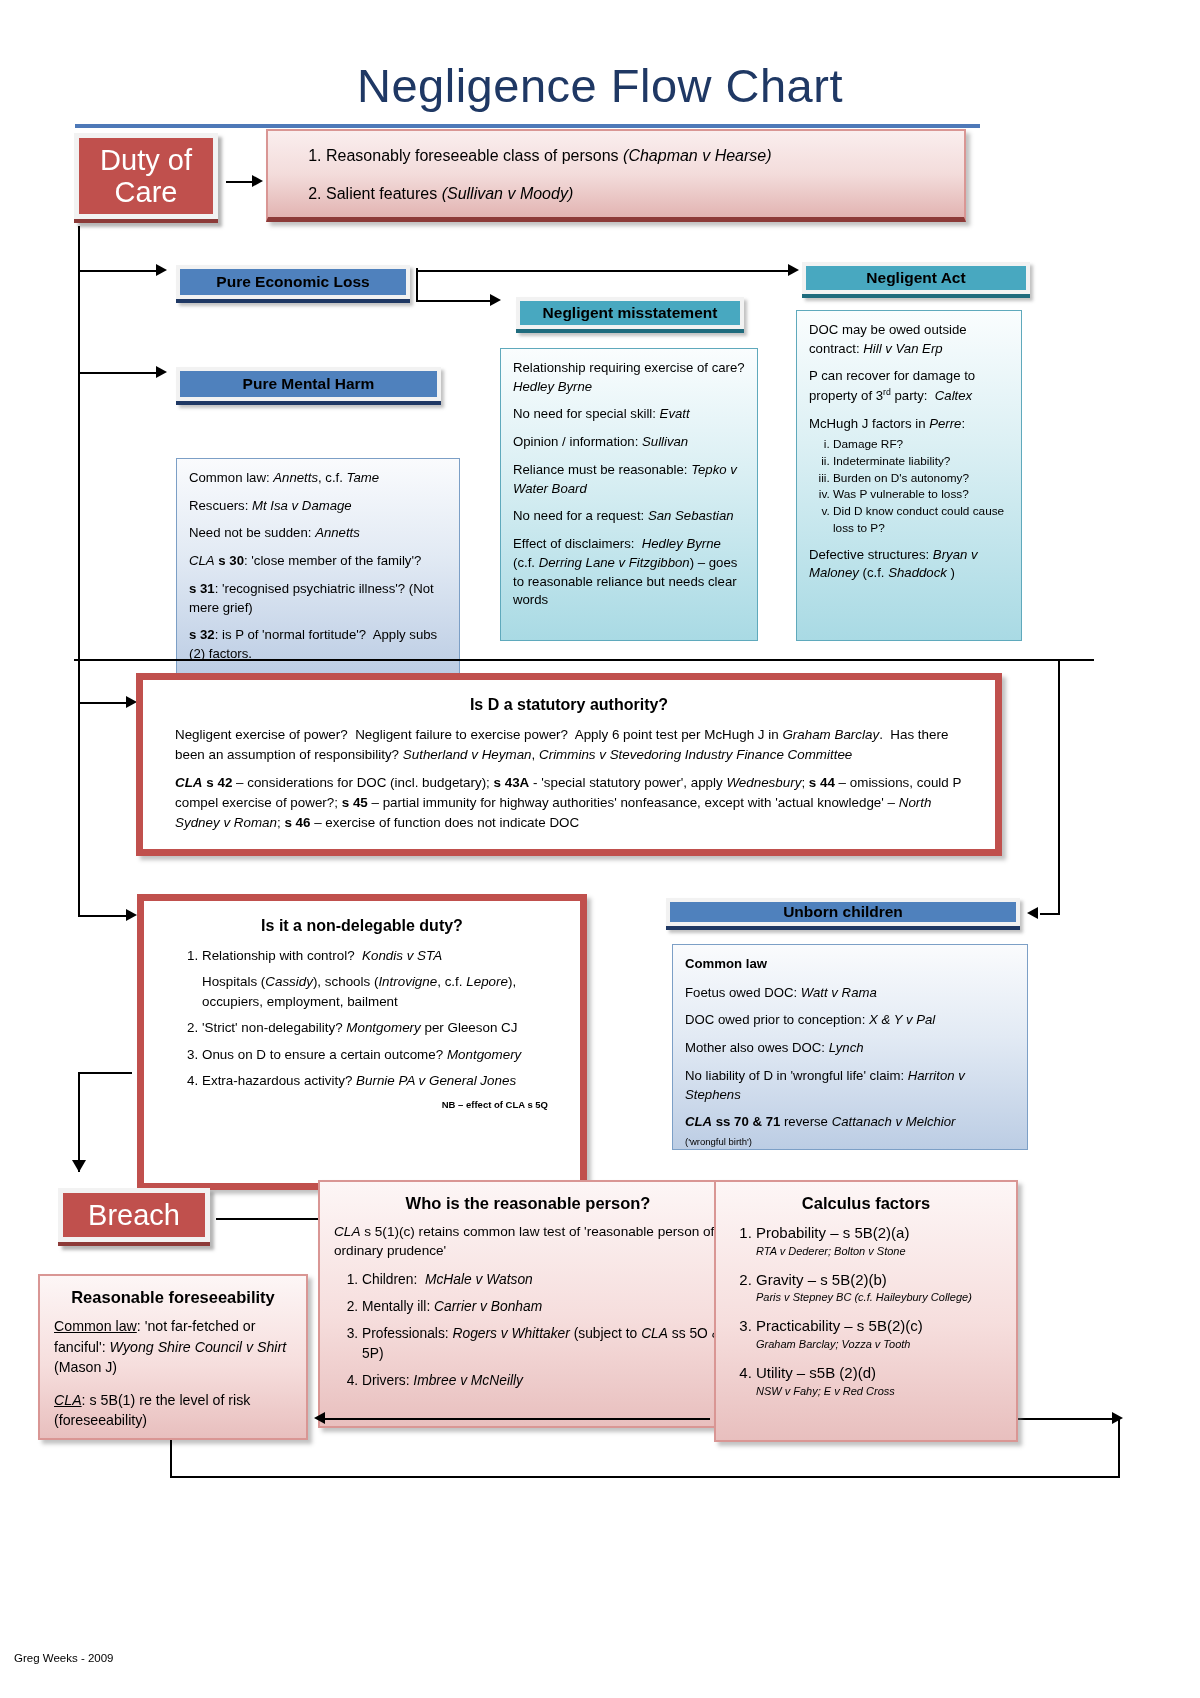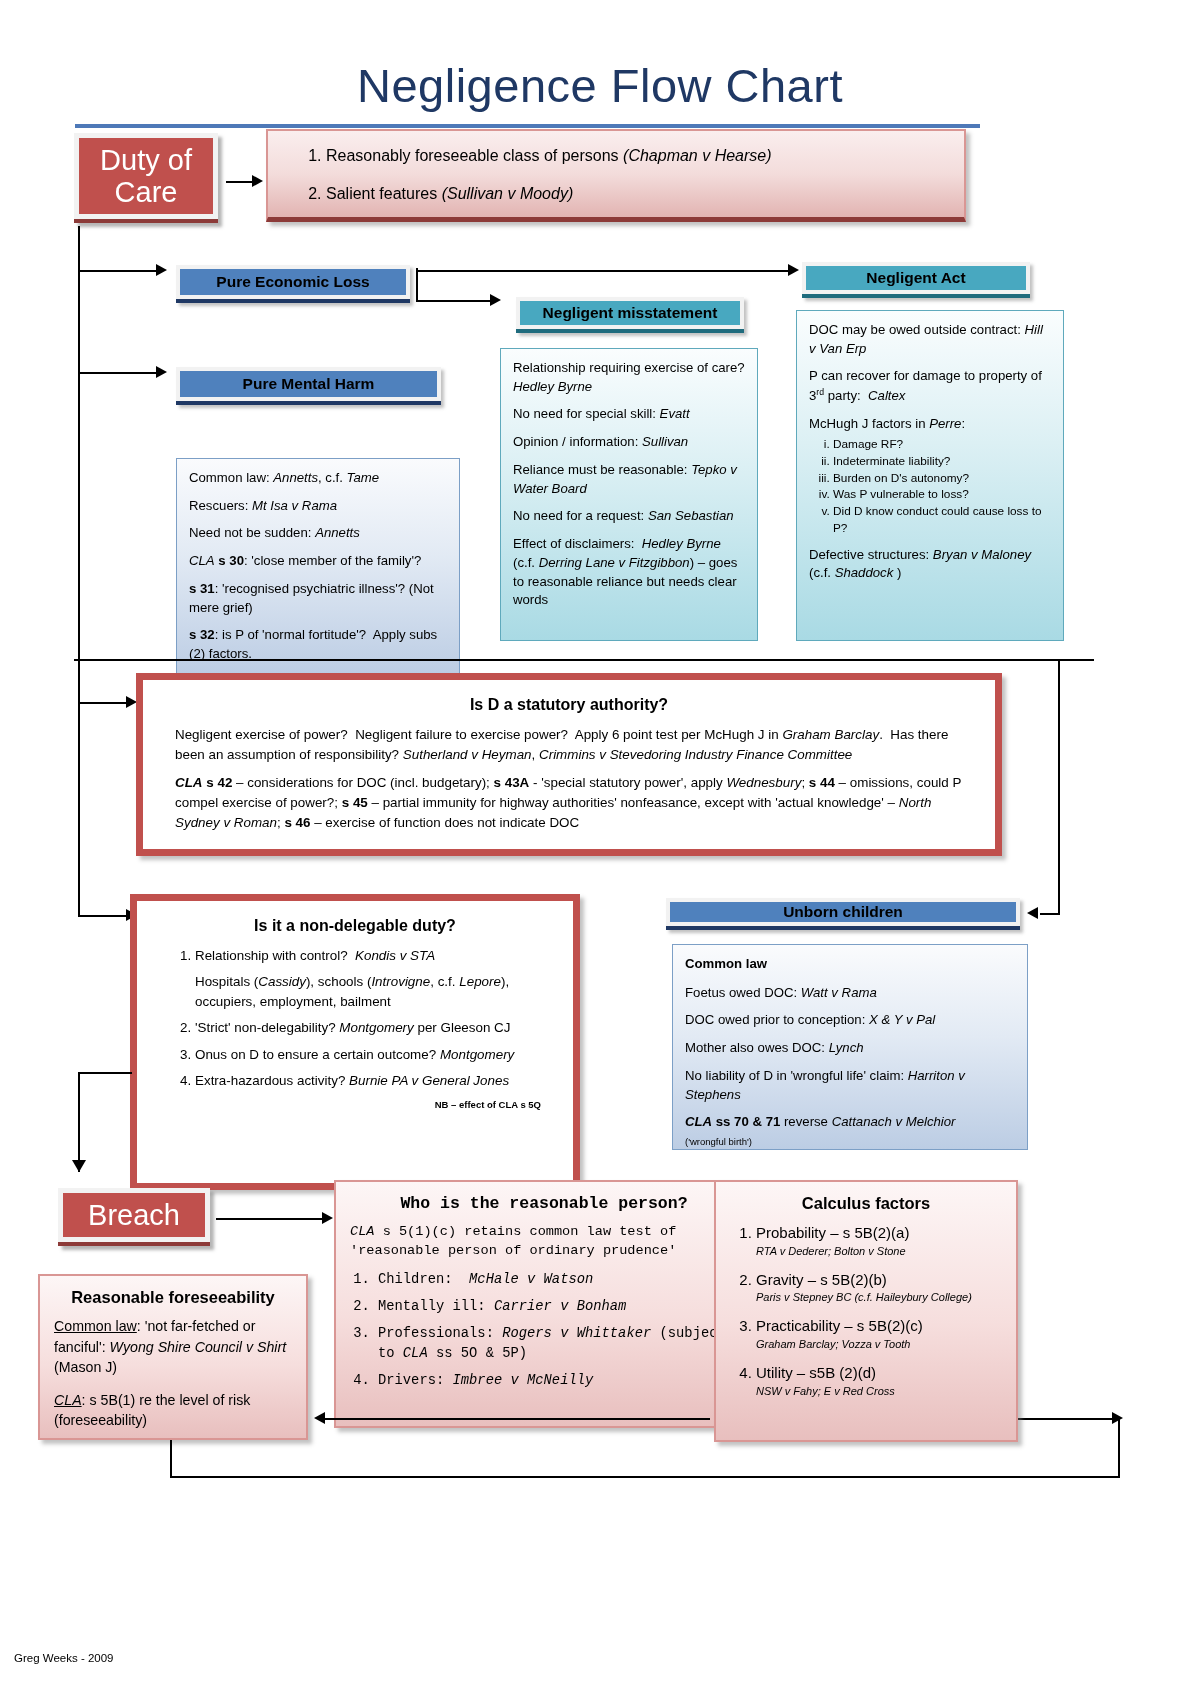--- a/index.html
+++ b/index.html
@@ -198,21 +198,21 @@
   <div class="ln hline" style="left:418px; top:300px; width:76px;"></div>
   <div class="arrow-r" style="left:490px; top:294px;"></div>
   <div class="ln vline" style="left:416px; top:268px; height:34px;"></div>
 
   <div class="hdr blue" style="left:176px; top:367px; width:265px; height:38px;">
     <div class="inner">Pure Mental Harm</div>
   </div>
 
   <div class="body-box bluegrad" style="left:176px; top:424px; width:284px; height:217px;margin-top:34px;">
     <p>Common law: <i>Annetts</i>, c.f. <i>Tame</i></p>
-    <p>Rescuers: <i>Mt Isa v Rama</i></p>
+    <p>Rescuers: <i>Mt Isa v Damage</i></p>
     <p>Need not be sudden: <i>Annetts</i></p>
     <p><i>CLA</i> <b>s 30</b>: 'close member of the family'?</p>
     <p><b>s 31</b>: 'recognised psychiatric illness'? (Not mere grief)</p>
     <p><b>s 32</b>: is P of 'normal fortitude'?&nbsp; Apply subs (2) factors.</p>
   </div>
 
   <div class="hdr teal" style="left:516px; top:297px; width:228px; height:36px;">
     <div class="inner">Negligent misstatement</div>
   </div>
 
@@ -222,21 +222,21 @@
     <p>Opinion / information: <i>Sullivan</i></p>
     <p>Reliance must be reasonable: <i>Tepko v Water Board</i></p>
     <p>No need for a request: <i>San Sebastian</i></p>
     <p>Effect of disclaimers:&nbsp; <i>Hedley Byrne</i> (c.f. <i>Derring Lane v Fitzgibbon</i>) – goes to reasonable reliance but needs clear words</p>
   </div>
 
   <div class="hdr teal" style="left:802px; top:262px; width:228px; height:36px;">
     <div class="inner">Negligent Act</div>
   </div>
 
-  <div class="body-box tealgrad" style="left:796px; top:310px; width:268px; height:331px;">
+  <div class="body-box tealgrad" style="left:796px; top:310px; width:226px; height:331px;">
     <p>DOC may be owed outside contract: <i>Hill v Van Erp</i></p>
     <p>P can recover for damage to property of 3<sup>rd</sup> party:&nbsp; <i>Caltex</i></p>
     <p style="margin-bottom:2px;">McHugh J factors in <i>Perre</i>:</p>
     <ol class="rom">
       <li>Damage RF?</li>
       <li>Indeterminate liability?</li>
       <li>Burden on D's autonomy?</li>
       <li>Was P vulnerable to loss?</li>
       <li>Did D know conduct could cause loss to P?</li>
     </ol>
@@ -249,21 +249,21 @@
   <div class="arrow-r" style="left:1027px; top:907px; transform:rotate(180deg);"></div>
 
   <div class="redbox" style="left:136px; top:673px; width:866px; height:183px;">
     <div class="rb-inner">
       <h3>Is D a statutory authority?</h3>
       <p>Negligent exercise of power?&nbsp; Negligent failure to exercise power?&nbsp; Apply 6 point test per McHugh J in <i>Graham Barclay</i>.&nbsp; Has there been an assumption of responsibility? <i>Sutherland v Heyman</i>, <i>Crimmins v Stevedoring Industry Finance Committee</i></p>
       <p><b><i>CLA</i></b> <b>s 42</b> – considerations for DOC (incl. budgetary); <b>s 43A</b> - 'special statutory power', apply <i>Wednesbury</i>; <b>s 44</b> – omissions, could P compel exercise of power?; <b>s 45</b> – partial immunity for highway authorities' nonfeasance, except with 'actual knowledge' – <i>North Sydney v Roman</i>; <b>s 46</b> – exercise of function does not indicate DOC</p>
     </div>
   </div>
 
-  <div class="redbox" style="left:130px; top:894px; width:450px; height:296px;">
+  <div class="redbox" style="left:137px; top:894px; width:450px; height:296px;">
     <div class="rb-inner">
       <h3>Is it a non-delegable duty?</h3>
       <ol class="num">
         <li>
           Relationship with control?&nbsp; <i>Kondis v STA</i>
           <div style="margin-top:7px; margin-bottom:4px;">
             Hospitals (<i>Cassidy</i>), schools (<i>Introvigne</i>, c.f. <i>Lepore</i>), occupiers, employment, bailment
           </div>
         </li>
         <li>'Strict' non-delegability? <i>Montgomery</i> per Gleeson CJ</li>
@@ -307,21 +307,21 @@
       <u><i>CLA</i></u>: s 5B(1) re the level of risk (foreseeability)
     </p>
   </div>
 
   <div class="ln vline" style="left:170px; top:1440px; height:38px;"></div>
   <div class="ln hline" style="left:170px; top:1476px; width:950px;"></div>
   <div class="ln vline" style="left:1118px; top:1418px; height:58px;"></div>
   <div class="ln hline" style="left:1018px; top:1418px; width:100px;"></div>
   <div class="arrow-r" style="left:1112px; top:1412px;"></div>
 
-  <div class="pinkbox" style="left:334px; top:1180px; width:420px; height:248px;font-family:Liberation Mono, monospace;">
+  <div class="pinkbox" style="left:318px; top:1180px; width:420px; height:248px;">
     <h3>Who is the reasonable person?</h3>
     <p style="margin:0 0 10px 0; font-size:13.6px; line-height:1.4;">
       <i>CLA</i> s 5(1)(c) retains common law test of 'reasonable person of ordinary prudence'
     </p>
     <ol class="num" style="padding-left:28px;">
       <li style="font-size:13.8px;">Children:&nbsp; <i>McHale v Watson</i></li>
       <li style="font-size:13.8px;">Mentally ill: <i>Carrier v Bonham</i></li>
       <li style="font-size:13.8px;">Professionals: <i>Rogers v Whittaker</i> (subject to <i>CLA</i> ss 5O &amp; 5P)</li>
       <li style="font-size:13.8px;">Drivers: <i>Imbree v McNeilly</i></li>
     </ol>

